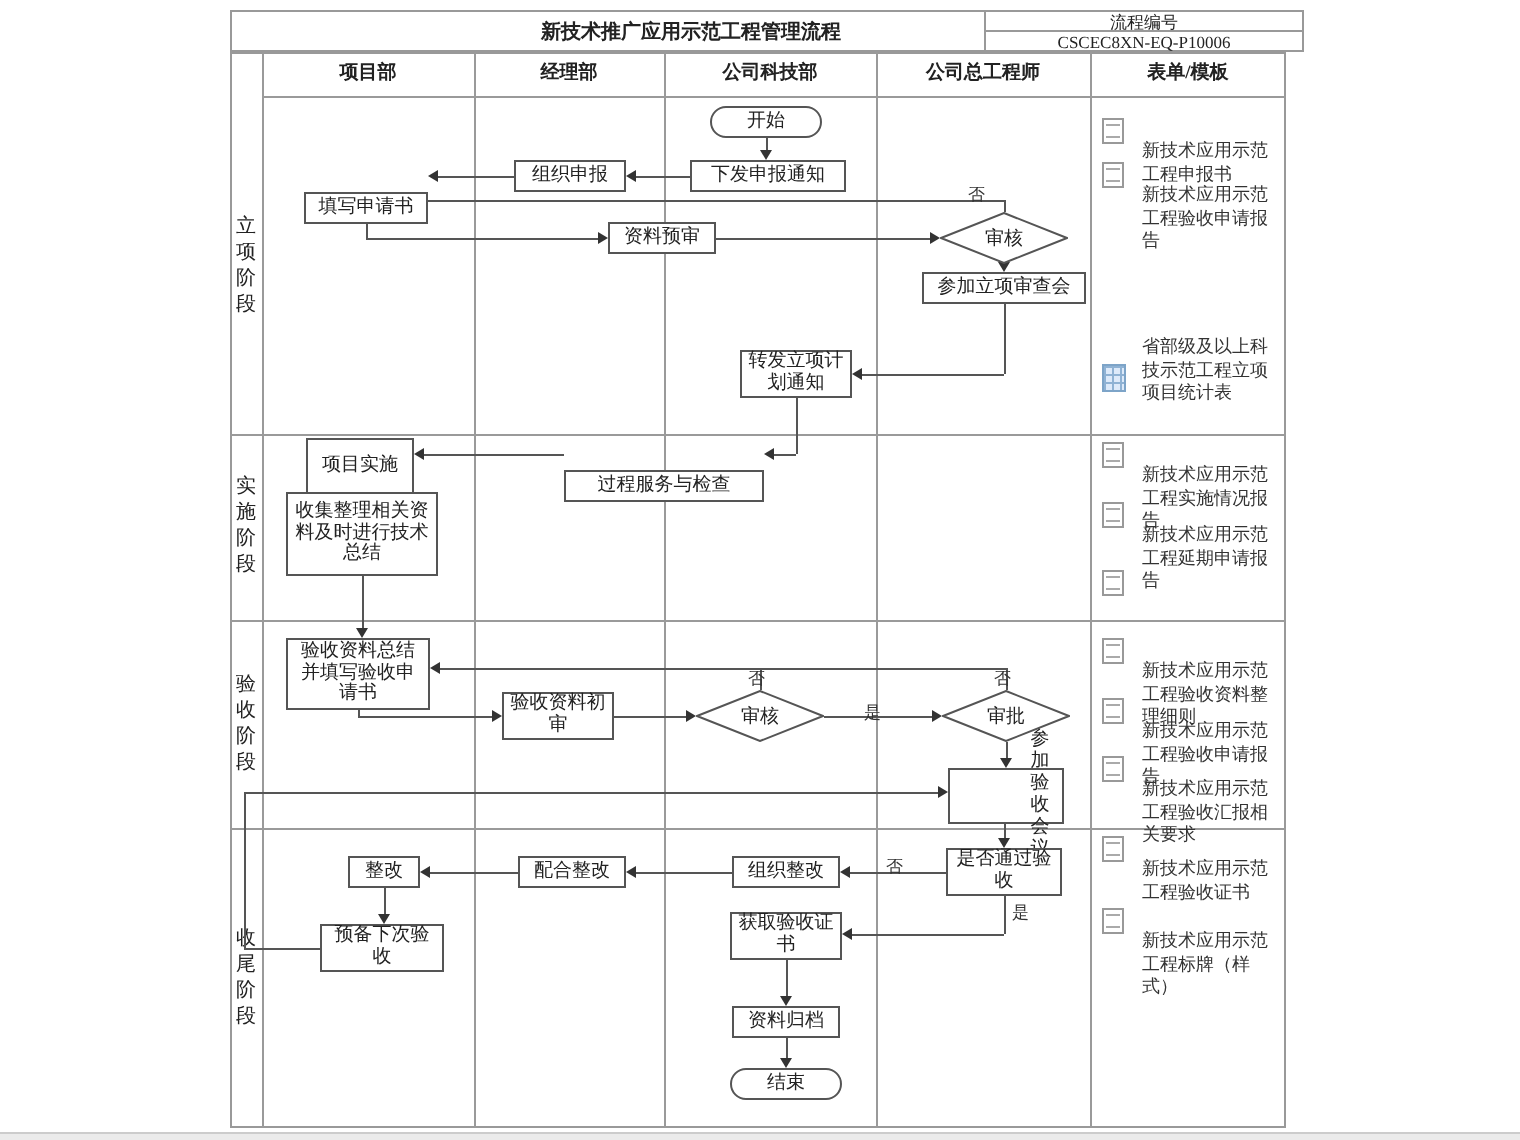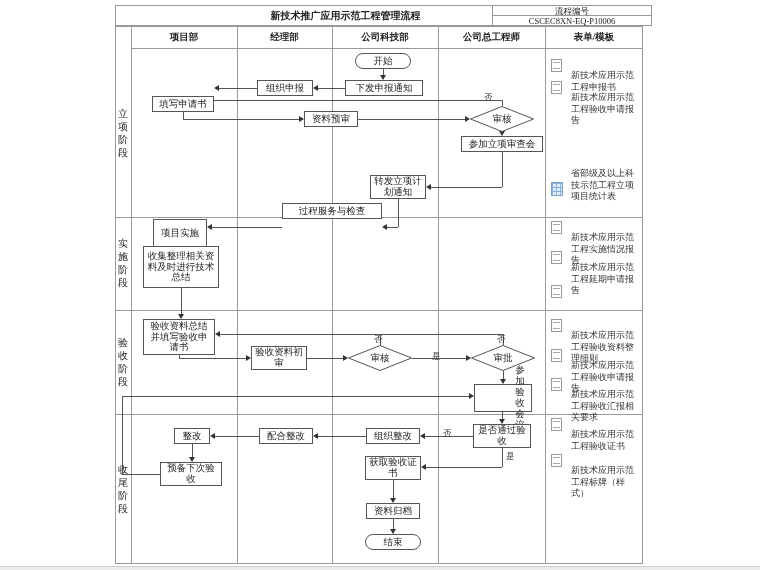--- a/index.html
+++ b/index.html
@@ -159,21 +159,21 @@
     <svg width="64" height="26" viewBox="0 0 64 26">
         <polygon points="32,0.5 63.5,13 32,25.5 0.5,13" fill="#fff" stroke="#555" stroke-width="1"></polygon>
       </svg>
     <div class="dlabel">审核</div>
   </div>
 
   <div class="node" style="left:461px;top:136px;width:82px;height:16px;">参加立项审查会</div>
   <div class="node" style="left:370px;top:175px;width:56px;height:24px;">转发立项计划通知</div>
 
   <div class="node" style="left:153px;top:219px;width:54px;height:28px;">项目实施</div>
-  <div class="node" style="left:282px;top:203px;width:100px;height:16px;">过程服务与检查</div>
+  <div class="node" style="left:282px;top:235px;width:100px;height:16px;">过程服务与检查</div>
   <div class="node" style="left:143px;top:246px;width:76px;height:42px;">收集整理相关资料及时进行技术总结</div>
 
   <div class="node" style="left:143px;top:319px;width:72px;height:36px;">验收资料总结并填写验收申请书</div>
   <div class="node" style="left:251px;top:346px;width:56px;height:24px;">验收资料初审</div>
 
   <div class="dia" style="left:348px;top:345px;width:64px;height:26px;">
     <svg width="64" height="26" viewBox="0 0 64 26">
         <polygon points="32,0.5 63.5,13 32,25.5 0.5,13" fill="#fff" stroke="#555" stroke-width="1"></polygon>
       </svg>
     <div class="dlabel">审核</div>

